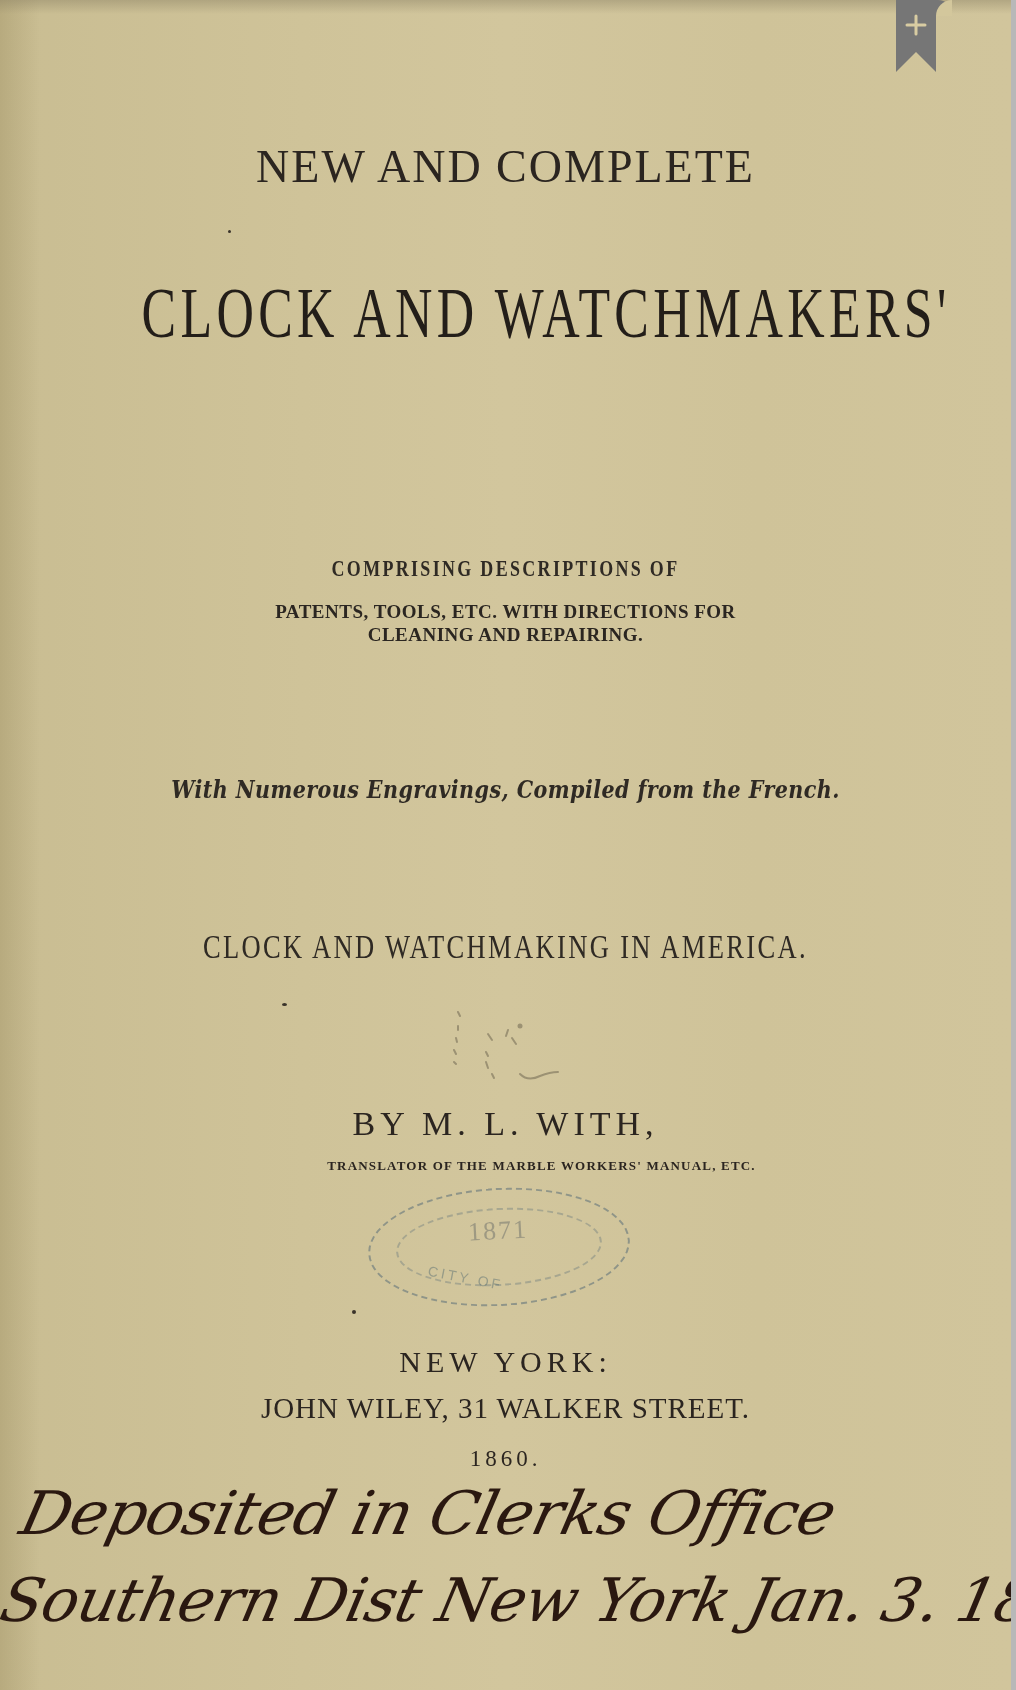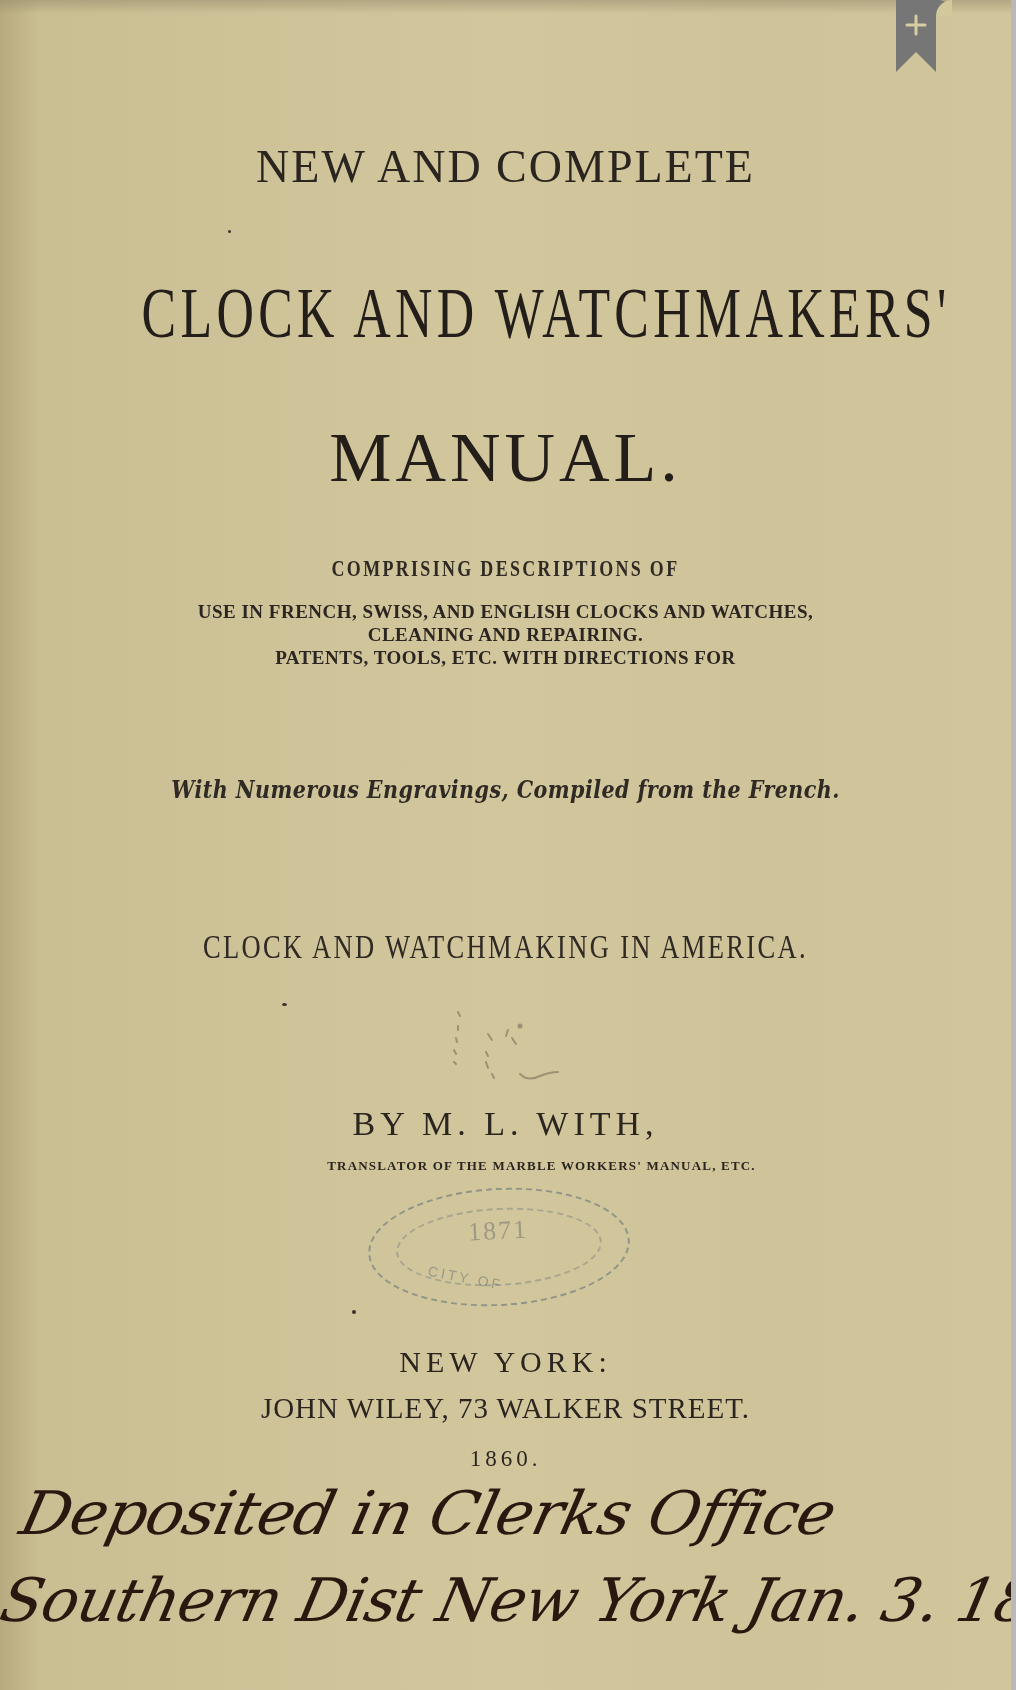--- a/index.html
+++ b/index.html
@@ -265,28 +265,26 @@
   </style>
 </head>
 <body>
 
 <div class="viewer">
   <div class="page">
 
     <div class="line t1">NEW AND COMPLETE</div>
     <div class="dot" style="left:228px; top:230px; width:3px; height:3px;"></div>
     <div class="line t2">CLOCK AND WATCHMAKERS'</div>
-    <div class="line t3">MANUAL.</div>
 
     <div class="line sub1">COMPRISING DESCRIPTIONS OF</div>
 
     <div class="desc">
-      <div>USE IN FRENCH, SWISS, AND ENGLISH CLOCKS AND WATCHES,</div>
+      <div>PATENTS, TOOLS, ETC.  WITH DIRECTIONS FOR</div>
       <div>CLEANING AND REPAIRING.</div>
-      <div>PATENTS, TOOLS, ETC.  WITH DIRECTIONS FOR</div>
     </div>
 
     <div class="line engr">With Numerous Engravings, Compiled from the French.</div>
 
     <div class="line america">CLOCK AND WATCHMAKING IN AMERICA.</div>
 
     <div class="dot" style="left:282px; top:1003px; width:5px; height:3px;"></div>
 
     <svg class="scribble" viewBox="0 0 120 100">
       <g fill="none" stroke="#3a3328" stroke-width="2" stroke-linecap="round">
@@ -303,21 +301,21 @@
 
     <div class="stamp">
       <div class="stamp-inner"></div>
       <div class="stamp-number">1871</div>
       <div class="stamp-text">CITY OF</div>
     </div>
 
     <div class="dot" style="left:352px; top:1310px; width:4px; height:4px;"></div>
 
     <div class="line city">NEW YORK:</div>
-    <div class="line publisher">JOHN WILEY, 73 WALKER STREET.</div>
+    <div class="line publisher">JOHN WILEY, 31 WALKER STREET.</div>
     <div class="line year">1860.</div>
 
     <div class="hand hand1">Deposited in Clerks Office</div>
     <div class="hand hand2">Southern Dist New York Jan. 3. 1860.</div>
   </div>
 
   <div class="bookmark-fold"></div>
   <svg class="bookmark" viewBox="0 0 40 72">
     <path d="M0 0 H40 V72 L20 52 L0 72 Z" fill="#767676"></path>
     <path d="M20 16 V34 M11 25 H29" stroke="#d8cca2" stroke-width="3" stroke-linecap="round"></path>

